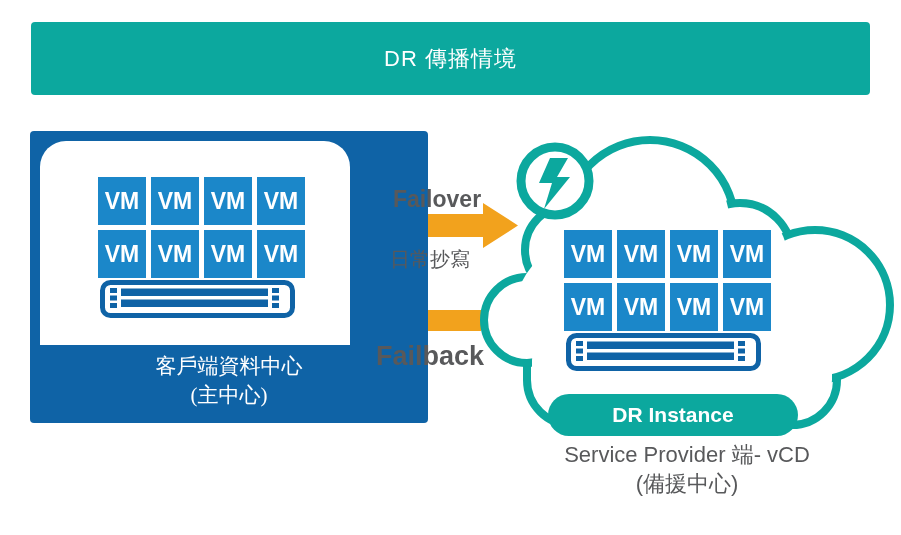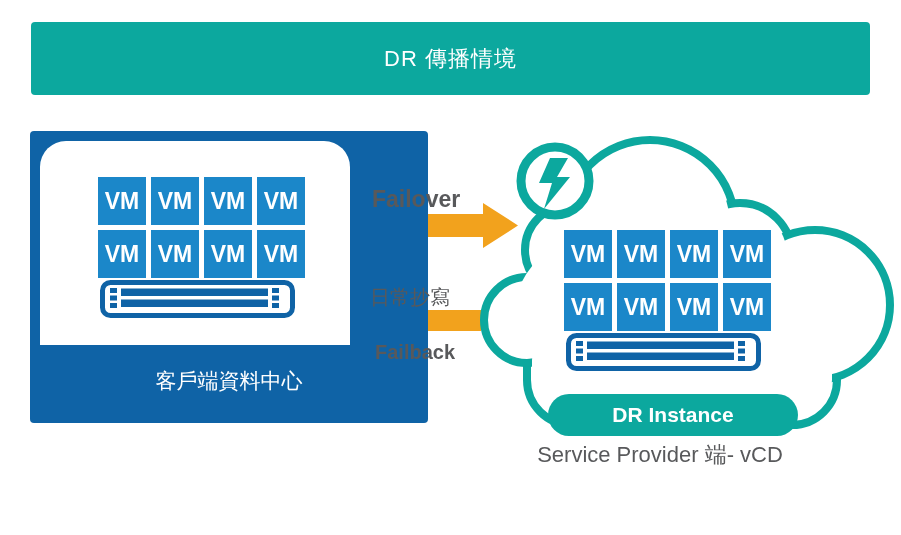--- a/index.html
+++ b/index.html
@@ -33,32 +33,32 @@
   .vm-grid.cloud{left:564px;top:230px;}
   .vm-tile{background:var(--vm_blue);color:#fff;font-size:23px;font-weight:700;
            display:flex;align-items:center;justify-content:center;letter-spacing:0px;}
 
   
   .server{position:absolute;width:195px;height:38px;z-index:3;}
   .server.left{left:100px;top:280px;}
   .server.cloud{left:566px;top:333px;}
 
   
-  .flow-label{position:absolute;color:var(--text_gray);z-index:2;}
+  .flow-label{position:absolute;color:var(--text_gray);text-align:center;z-index:2;}
   .failover-label{left:372px;top:186px;width:130px;font-size:23px;font-weight:600;}
-  .daily-label{left:370px;top:246px;width:120px;font-size:20px;font-weight:500;margin-top:38px;}
-  .failback-label{left:375px;top:341px;width:110px;font-size:20px;font-weight:600;}
+  .daily-label{left:370px;top:246px;width:120px;font-size:20px;font-weight:500;}
+  .failback-label{left:375px;top:341px;width:110px;font-size:27px;font-weight:600;}
 
   
   .dr-pill{position:absolute;left:548px;top:394px;width:250px;height:42px;background:var(--teal);
            border-radius:21px;color:#fff;font-size:21px;font-weight:600;display:flex;
            align-items:center;justify-content:center;z-index:3;}
 
   
-  .cloud-caption{position:absolute;left:455px;top:440px;width:410px;text-align:center;
+  .cloud-caption{position:absolute;left:482px;top:440px;width:410px;text-align:center;
                  color:var(--text_gray);font-size:22px;line-height:29px;font-weight:500;z-index:2;}
 </style>
 </head>
 <body>
 
 <div class="stage">
 
   <div class="banner">
     <div class="banner-title">DR 傳播情境</div>
   </div>
@@ -92,20 +92,21 @@
         <circle cx="90" cy="61" r="34" fill="#fff" stroke="var(--teal)" stroke-width="9"></circle>
         <path d="M 85 38 L 103 38 L 92 57 L 105 57 L 79 89 L 87 63 L 74 63 Z" fill="var(--teal)"></path>
       </g>
     </g>
   </svg>
 
   <div class="left-box">
     <div class="left-box-inner"></div>
     <div class="left-box-label">
       <div>客戶端資料中心</div>
+      <div>(主中心)</div>
     </div>
   </div>
 
   <div class="vm-grid left">
     <div class="vm-tile">VM</div>
     <div class="vm-tile">VM</div>
     <div class="vm-tile">VM</div>
     <div class="vm-tile">VM</div>
     <div class="vm-tile">VM</div>
     <div class="vm-tile">VM</div>
@@ -153,15 +154,16 @@
       <rect x="172" y="8" width="7" height="5"></rect>
         <rect x="172" y="15.5" width="7" height="5"></rect>
         <rect x="172" y="23" width="7" height="5"></rect>
     </g>
   </svg>
 
   <div class="dr-pill">DR Instance</div>
 
   <div class="cloud-caption">
     <div>Service Provider 端- vCD</div>
+    <div>(備援中心)</div>
   </div>
 
 </div>
 
 </body></html>

